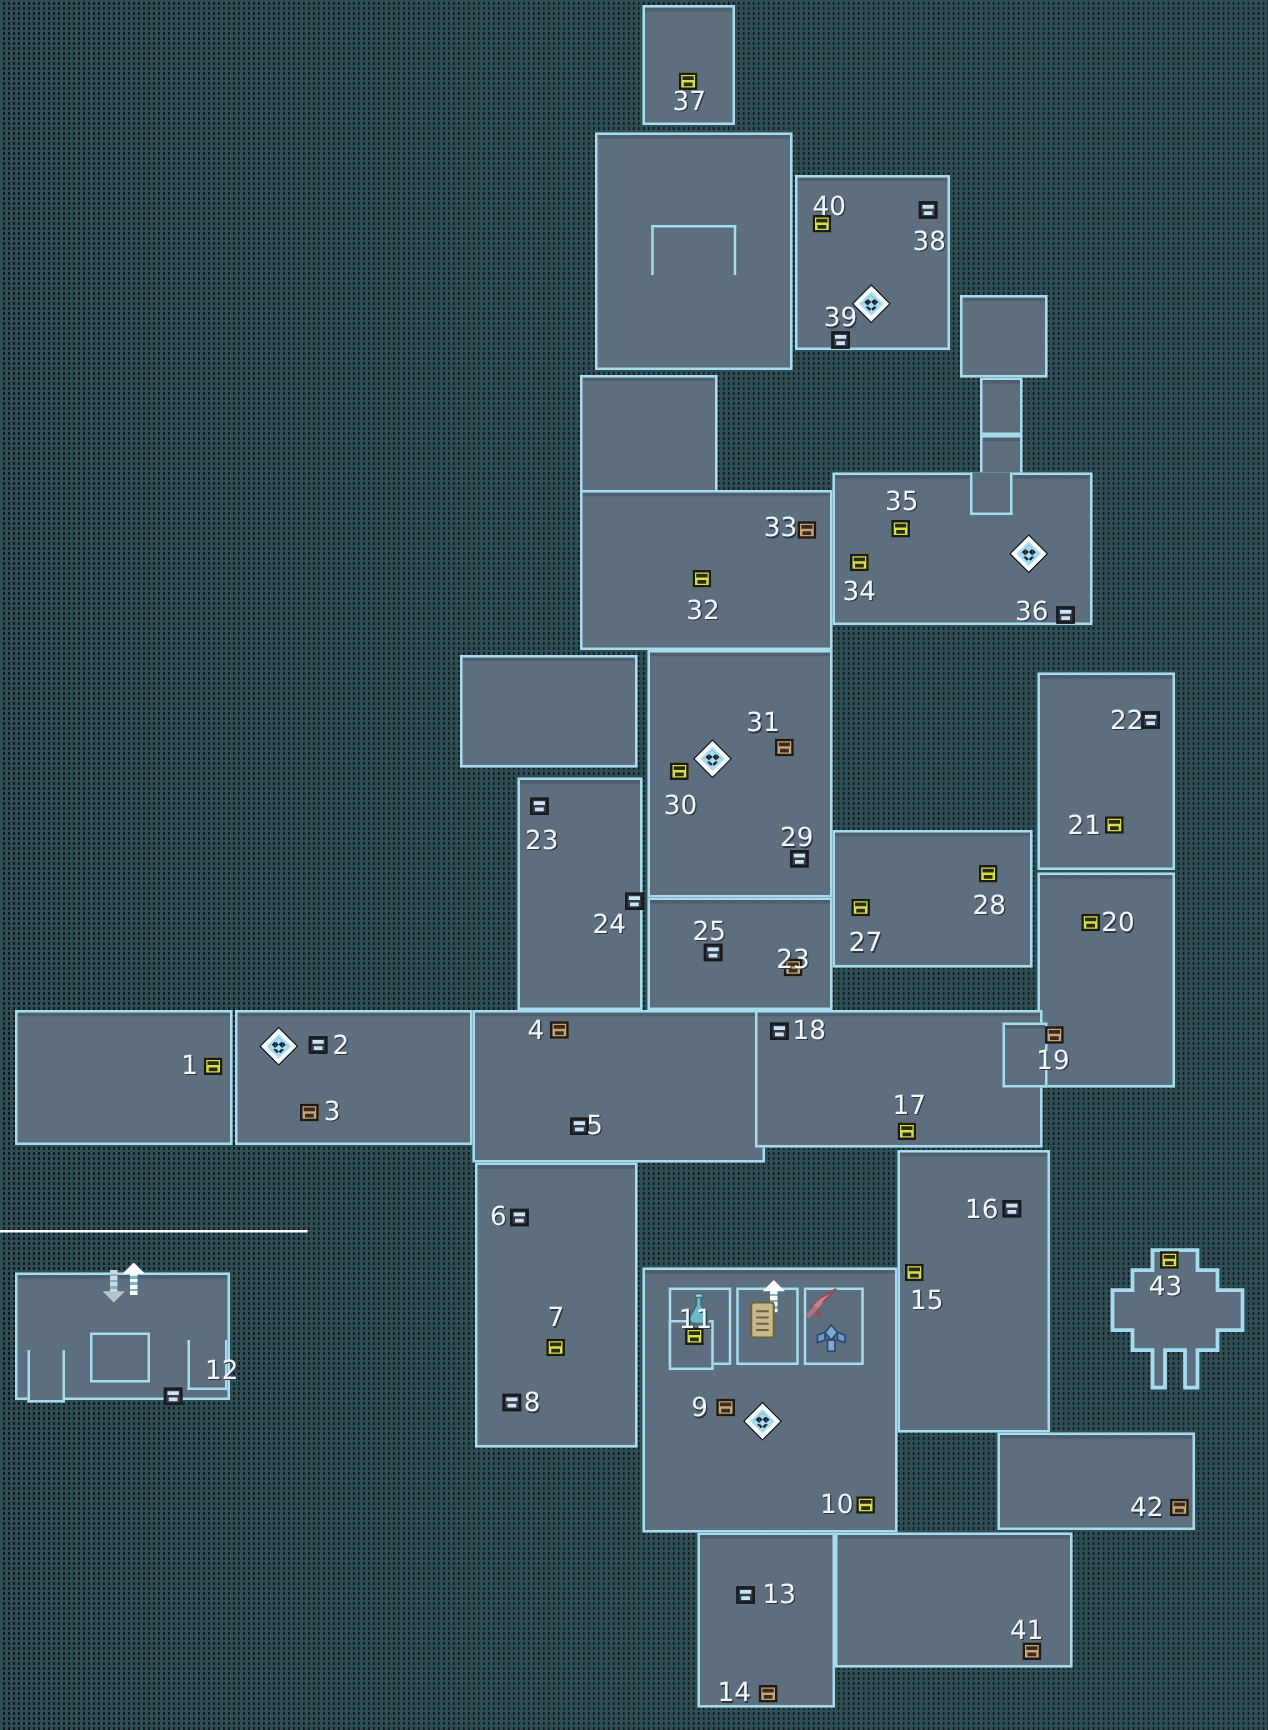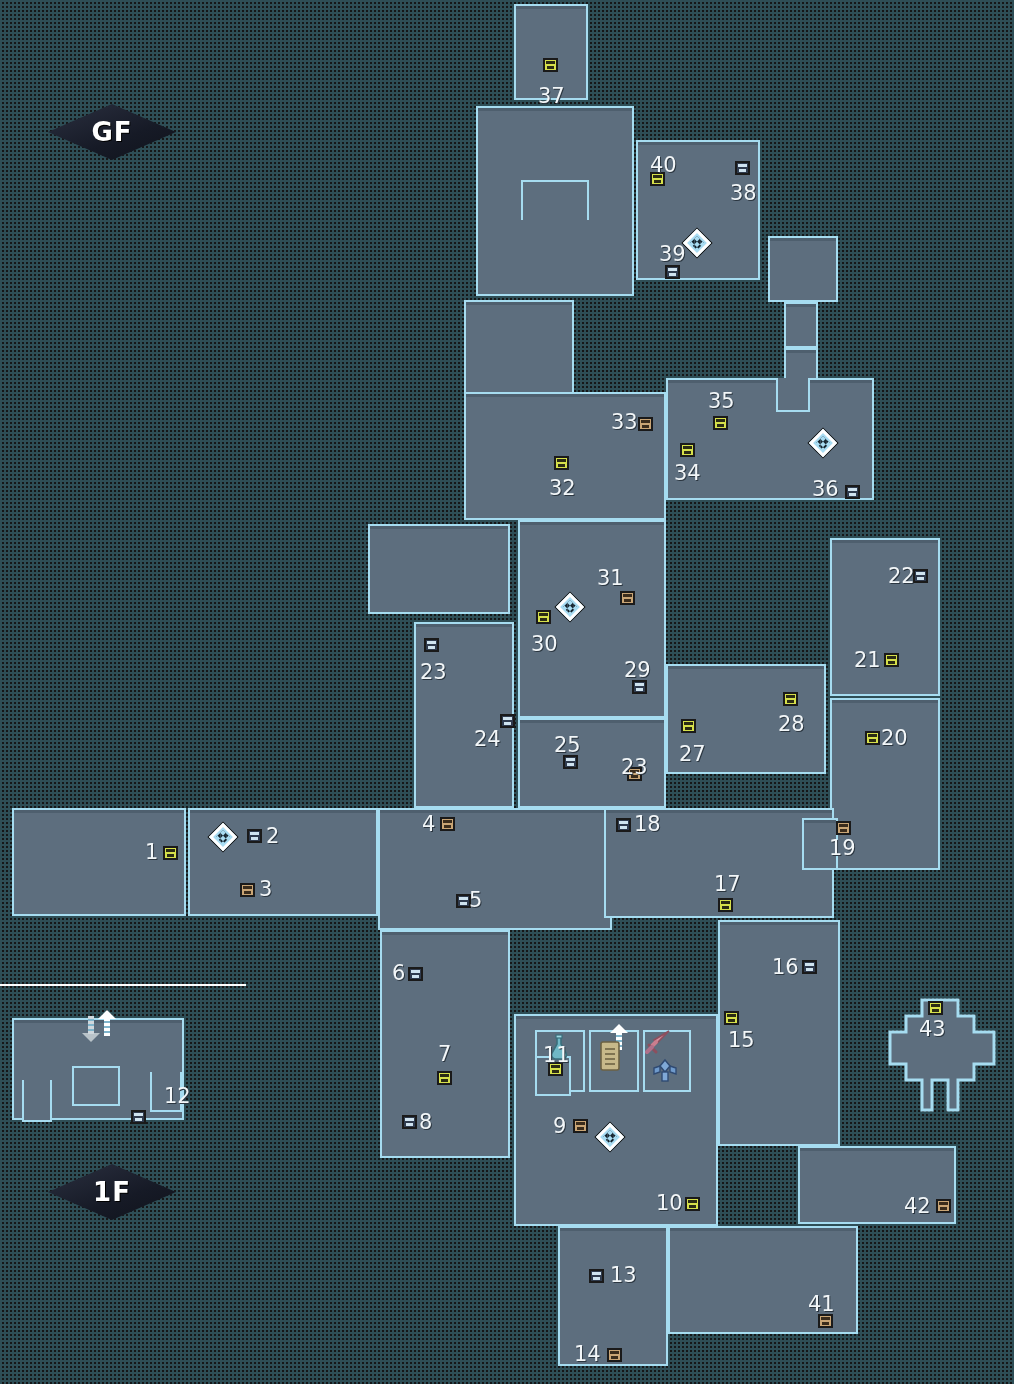--- a/index.html
+++ b/index.html
@@ -523,35 +523,25 @@
     <span class="rlabel" style="left:679px;top:744px;">27</span>
     <span class="rlabel" style="left:778px;top:714px;">28</span>
     <span class="rlabel" style="left:624px;top:660px;">29</span>
     <span class="rlabel" style="left:531px;top:634px;">30</span>
     <span class="rlabel" style="left:597px;top:568px;text-align:right;">31</span>
     <span class="rlabel" style="left:549px;top:478px;">32</span>
     <span class="rlabel" style="left:611px;top:412px;">33</span>
     <span class="rlabel" style="left:674px;top:463px;">34</span>
     <span class="rlabel" style="left:708px;top:391px;">35</span>
     <span class="rlabel" style="left:812px;top:479px;">36</span>
-    <span class="rlabel" style="left:538px;top:86px;">37</span>
+    <span class="rlabel" style="left:538px;top:71px;">37</span>
     <span class="rlabel" style="left:730px;top:183px;">38</span>
     <span class="rlabel" style="left:659px;top:244px;">39</span>
     <span class="rlabel" style="left:650px;top:155px;">40</span>
     <span class="rlabel" style="left:808px;top:1294px;">41</span>
     <span class="rlabel" style="left:904px;top:1196px;">42</span>
     <span class="rlabel" style="left:919px;top:1019px;">43</span>
   </div>
 
   <div id="inset-panel" style="left:-4px;top:984px;width:250px;height:404px;"></div>
 
-  <div class="floor-badge" style="left:48px;top:104px;">
-    <div class="rim"></div>
-    <div class="dia"></div>
-    <div class="txt">GF</div>
-  </div>
-  <div class="floor-badge" style="left:48px;top:1164px;">
-    <div class="rim"></div>
-    <div class="dia"></div>
-    <div class="txt">1F</div>
-  </div>
 
 </div>
 
 </body></html>

